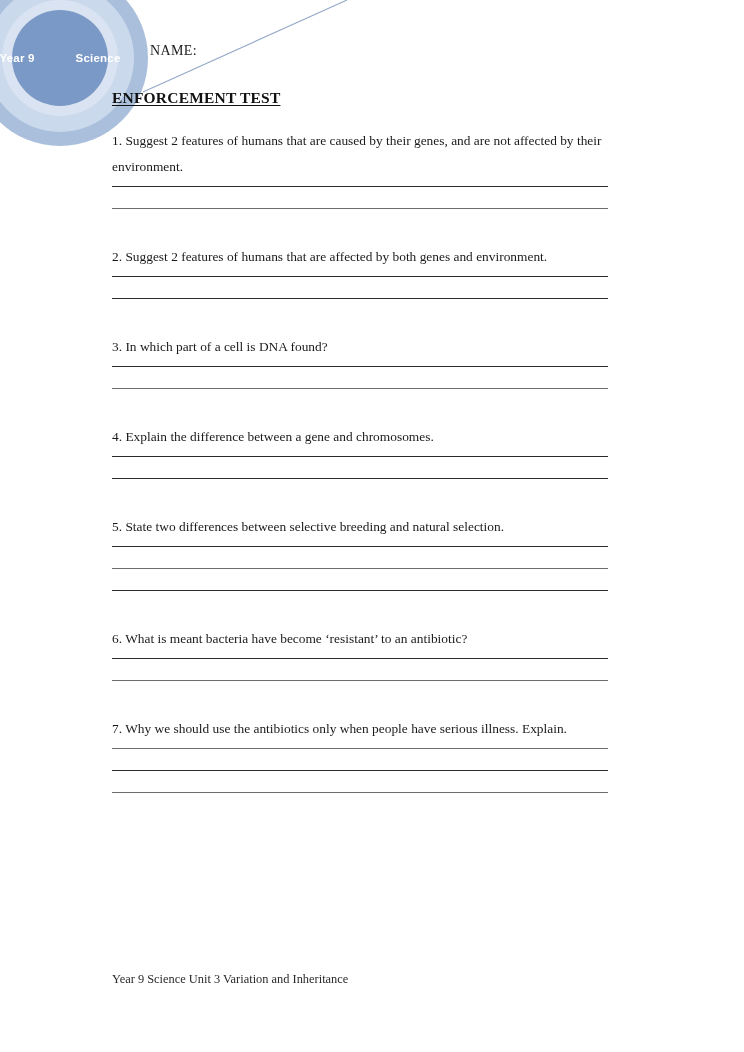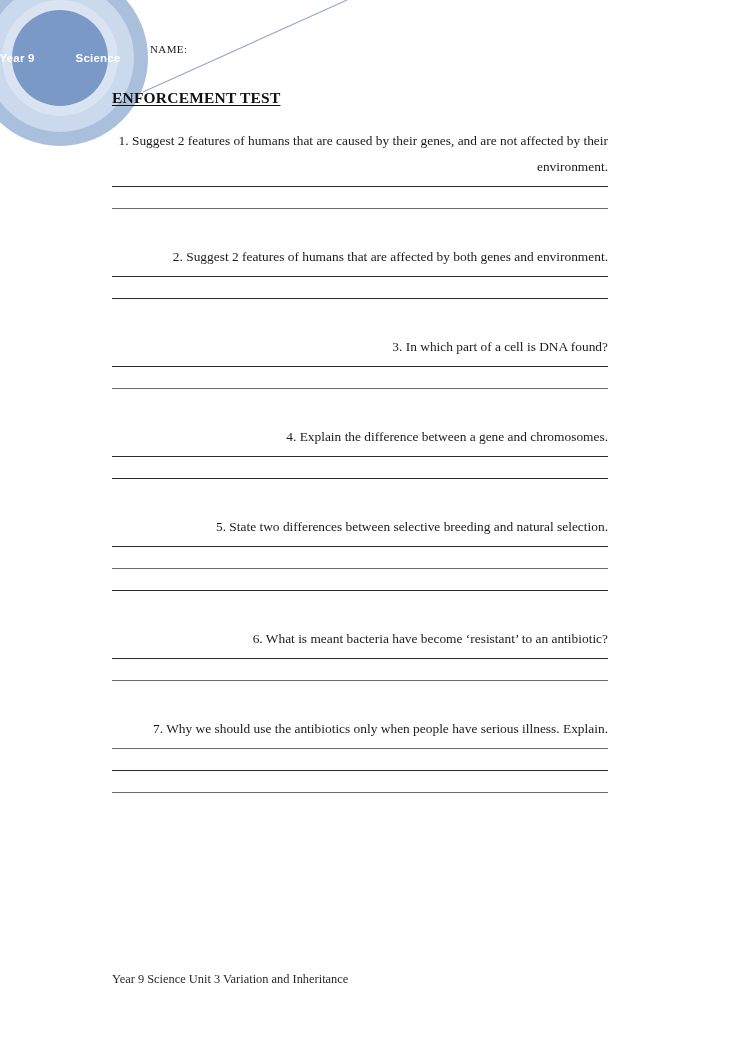--- a/index.html
+++ b/index.html
@@ -79,21 +79,21 @@
     width: 744px;
     height: 120px;
     pointer-events: none;
   }
 
   
   .name-label {
     position: absolute;
     left: 150px;
     top: 43px;
-    font-size: 11px;
+    font-size: 14px;
     letter-spacing: 0.4px;
     color: #1b1b1b;
     white-space: nowrap;
   }
 
   
   .doc-title {
     position: absolute;
     left: 112px;
     top: 89px;
@@ -115,21 +115,20 @@
     width: 496px;
   }
   .question {
     margin: 0 0 0 0;
   }
   .q-text {
     font-size: 13.4px;
     line-height: 26px;
     color: #1a1a1a;
     margin: 0;
-    text-align: right;
   }
   .answer-lines {
     margin-top: 6px;
   }
   .rule {
     height: 0;
     border-top: 1.4px solid #2b2b2b;
     margin-bottom: 21px;
   }
   .rule.soft {

